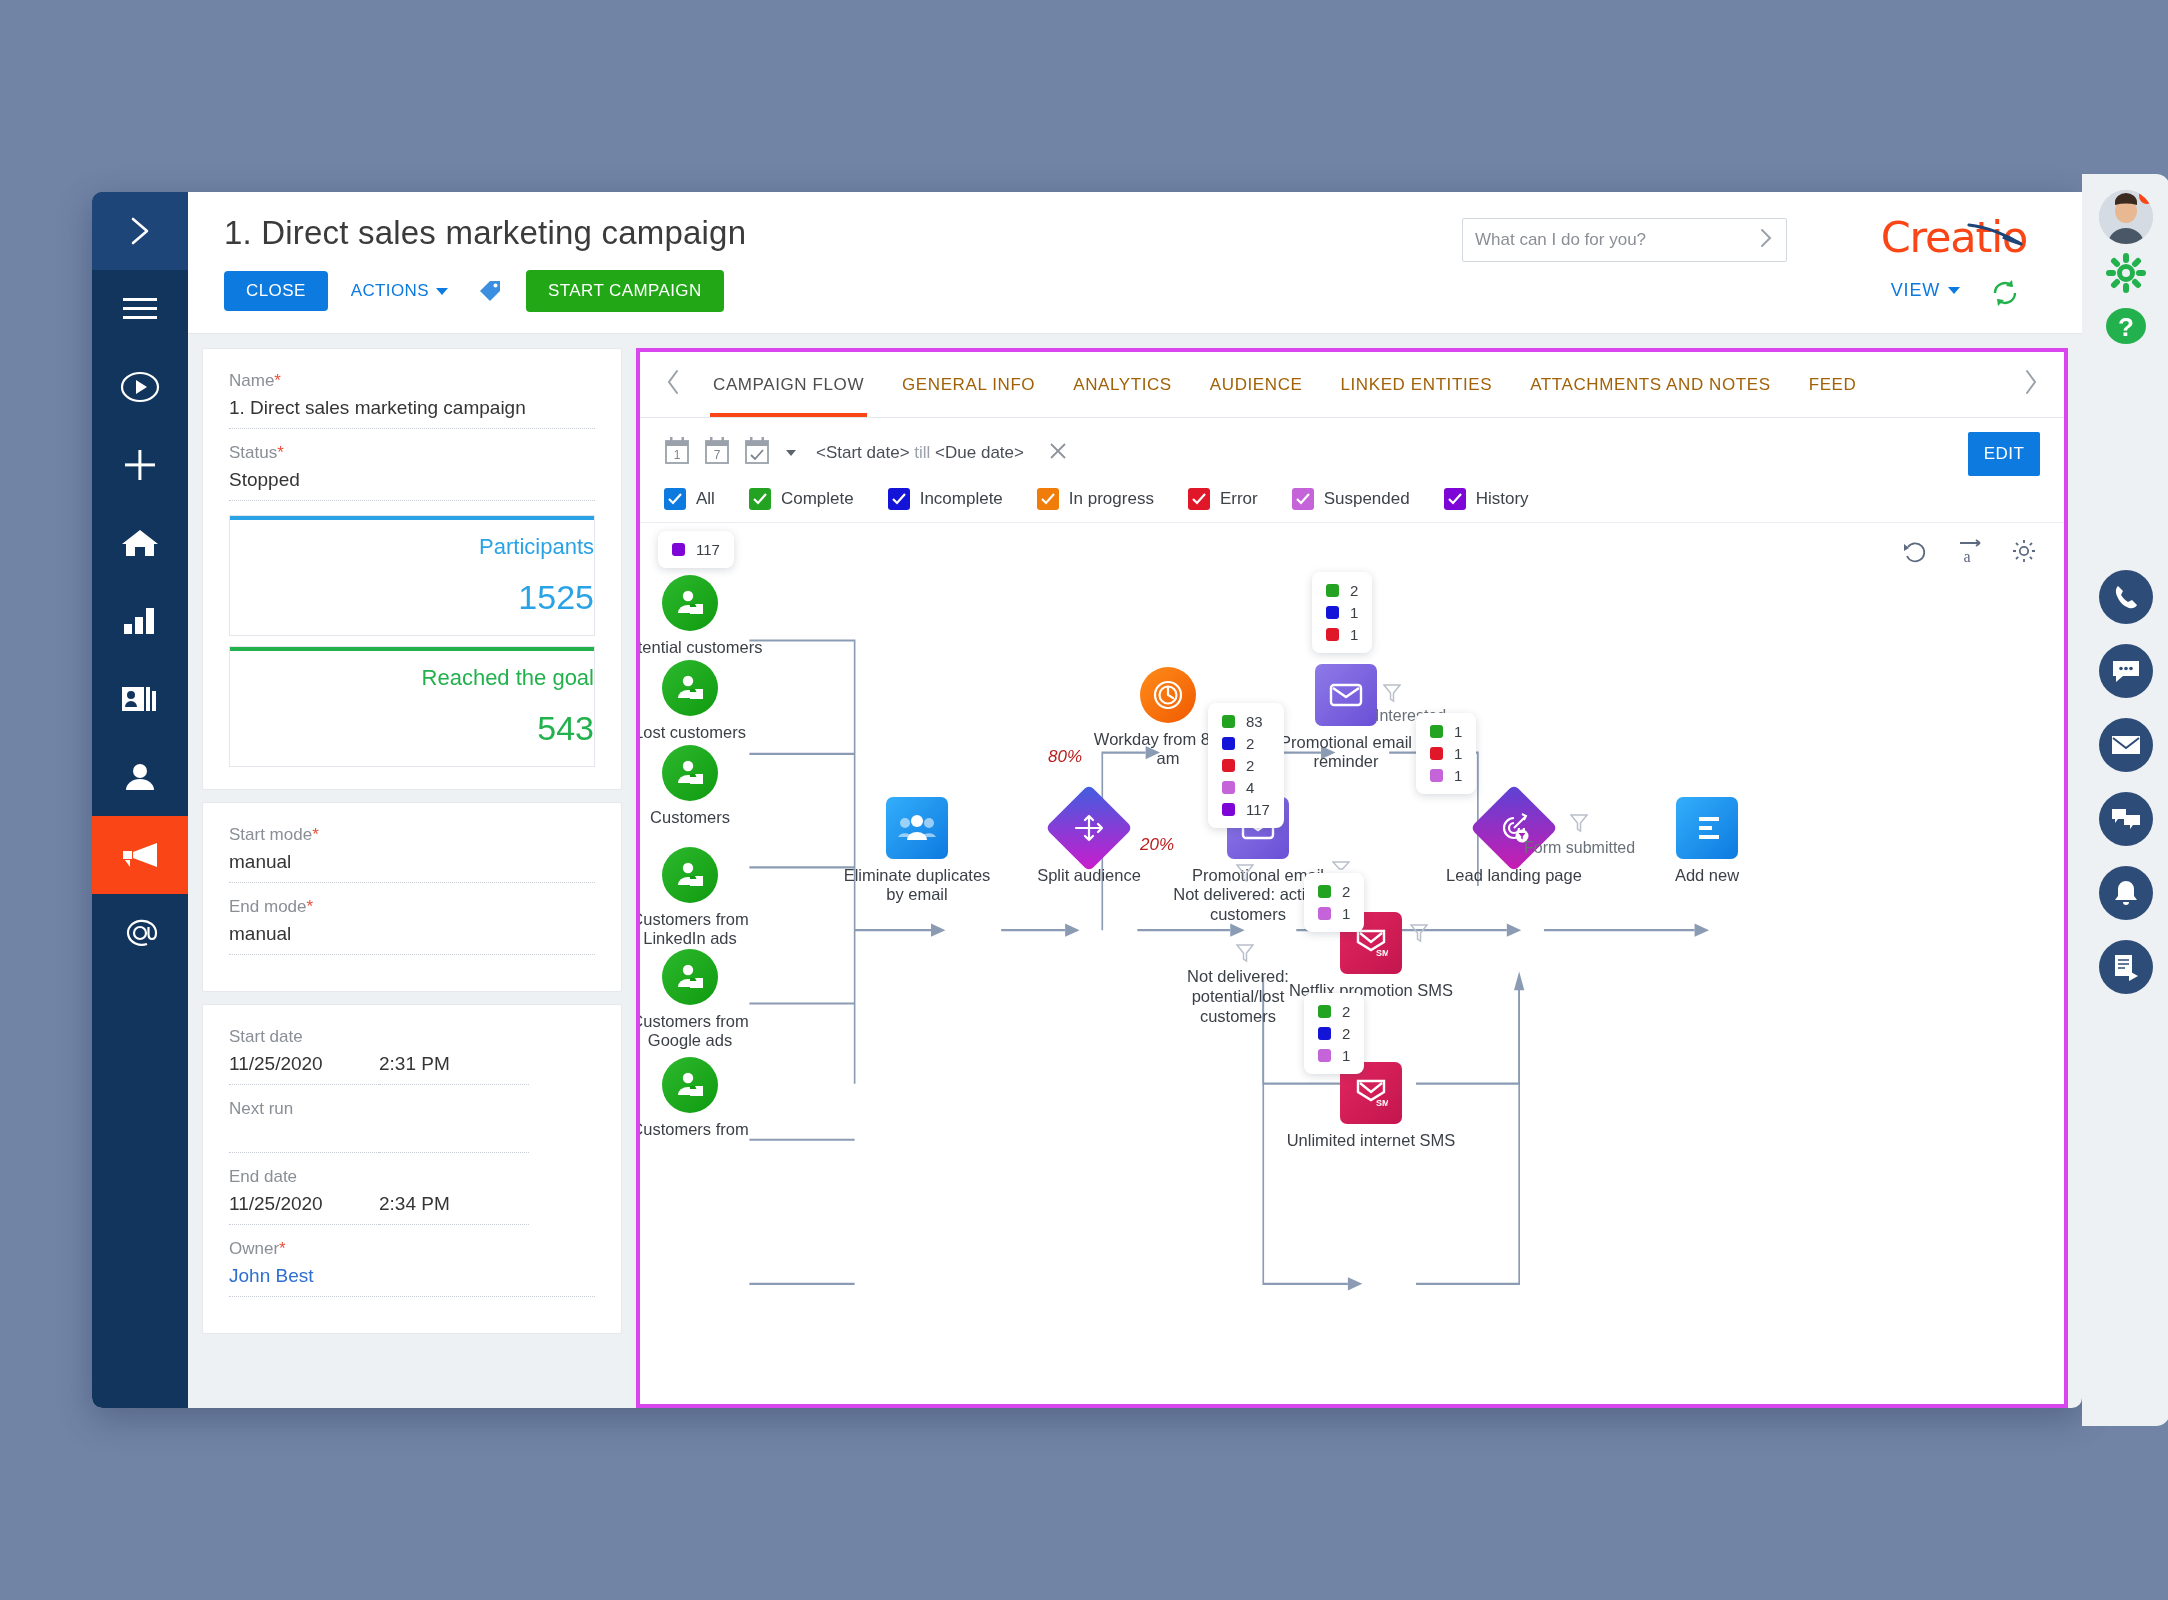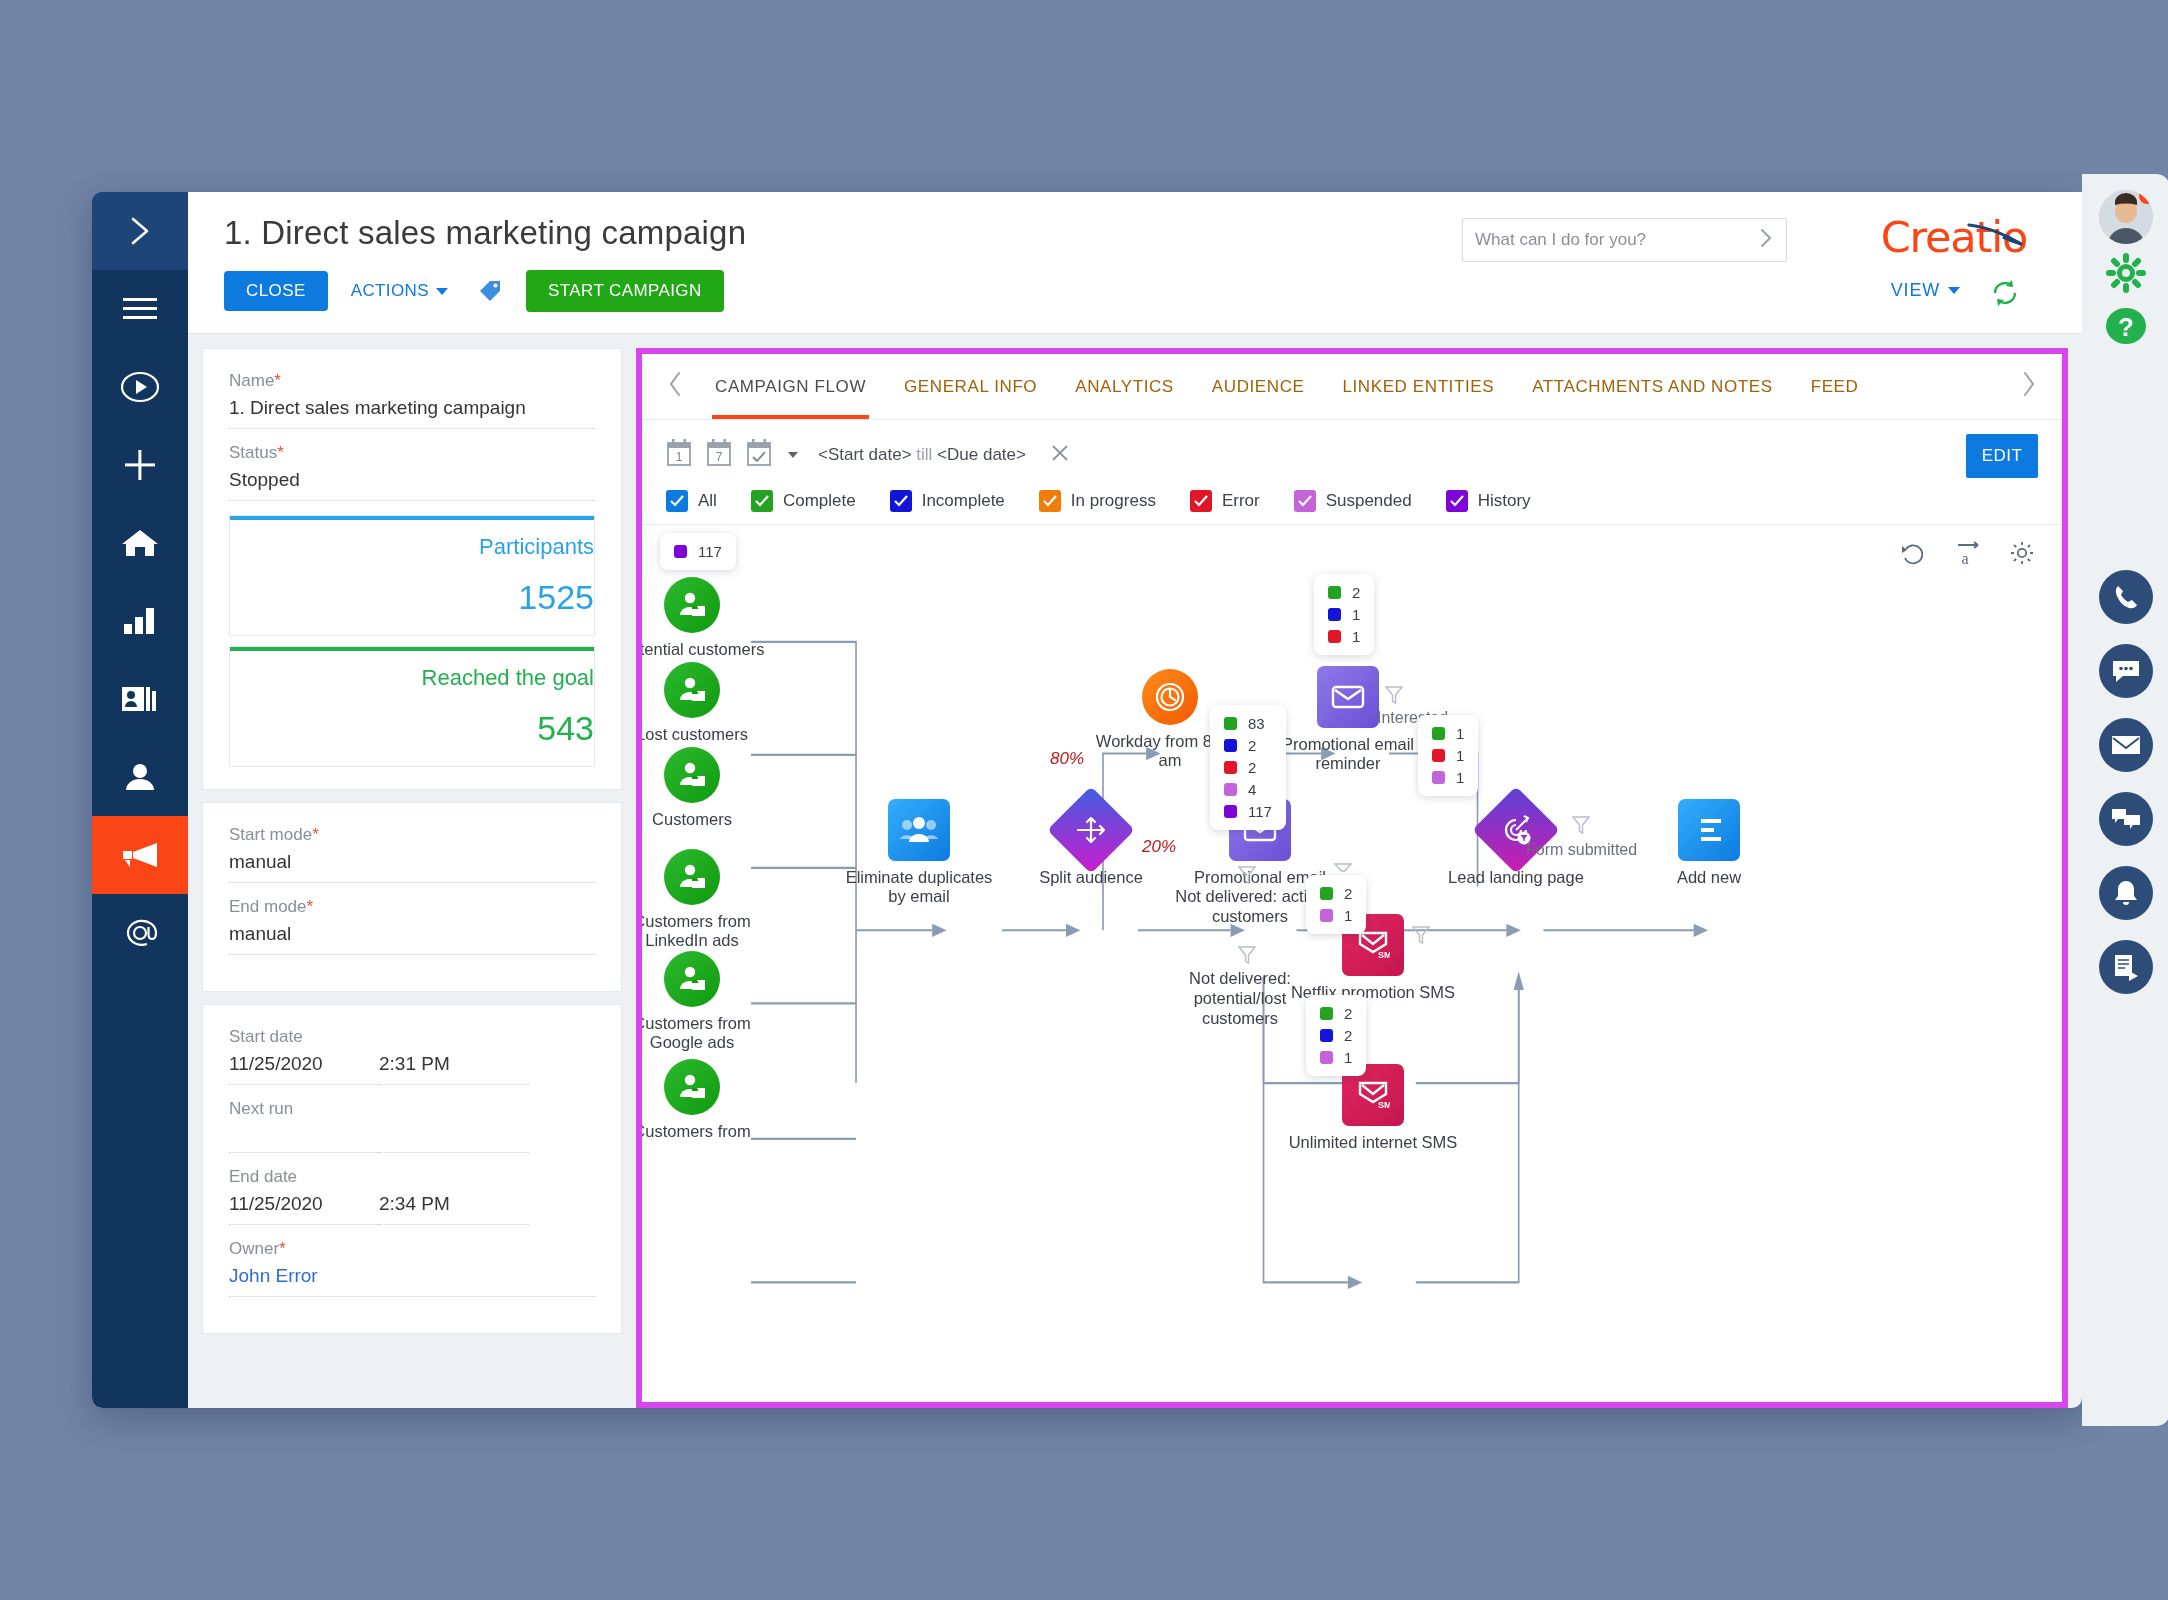--- a/index.html
+++ b/index.html
@@ -89,21 +89,21 @@
   .metric{ border:1px solid #e3e7ec; margin-top:10px; text-align:right; padding:0 0 18px 0;}
   .metric .topline{ height:4px; }
   .metric .mlabel{ font-size:22px; margin:14px 0 18px; }
   .metric .mval{ font-size:34px; }
   .metric.blue .topline{ background:#29a3e5; } .metric.blue .mlabel,.metric.blue .mval{ color:#29a3e5;}
   .metric.green .topline{ background:#22b14c; } .metric.green .mlabel,.metric.green .mval{ color:#22b14c;}
   .date-grid{ display:flex; gap:0; }
   .date-grid .c1{ width:150px; } .date-grid .c2{ width:150px; }
 
   
-  .rightcol{ flex:1; background:#fff; border:6px solid #d946ef; display:flex; flex-direction:column; min-width:0; margin-right:14px; }
+  .rightcol{ flex:1; background:#fff; border:4px solid #d946ef; display:flex; flex-direction:column; min-width:0; margin-right:14px; }
   .tabs{ display:flex; align-items:center; height:66px; border-bottom:1px solid #e5e9ee; padding:0 12px; }
   .tab-arrow{ color:#9aa3ae; padding:0 14px; cursor:pointer; font-size:22px; }
   .tabs-scroll{ flex:1; display:flex; align-items:flex-end; gap:0; height:100%; overflow:hidden;}
   .tab{
     font-size:17px; color:#a16207; letter-spacing:.6px; padding:0 19px;
     height:100%; display:flex; align-items:center; cursor:pointer; position:relative; white-space:nowrap;
   }
   .tab.active{ color:#4d4d4d; }
   .tab.active::after{ content:""; position:absolute; left:16px; right:16px; bottom:0; height:4px; background:#fa4616;}
 
@@ -379,21 +379,21 @@
           <div class="fld-label">End date</div>
           <div class="date-grid">
             <div class="c1">
                 <div class="fld-val">11/25/2020</div>
               </div>
             <div class="c2">
                 <div class="fld-val">2:34 PM</div>
               </div>
           </div>
           <div class="fld-label"><span>Owner</span><span class="req">*</span></div>
-          <div class="fld-val link">John Error</div>
+          <div class="fld-val link">John Best</div>
         </div>
       </div>
 
       <div class="rightcol">
 
         <div class="tabs">
           <span class="tab-arrow">
             <svg width="14" height="26" viewBox="0 0 14 26">
                 <path d="M11 2 L3 13 L11 24" stroke="#9aa1aa" stroke-width="2" fill="none" stroke-linecap="round"></path>
               </svg>

